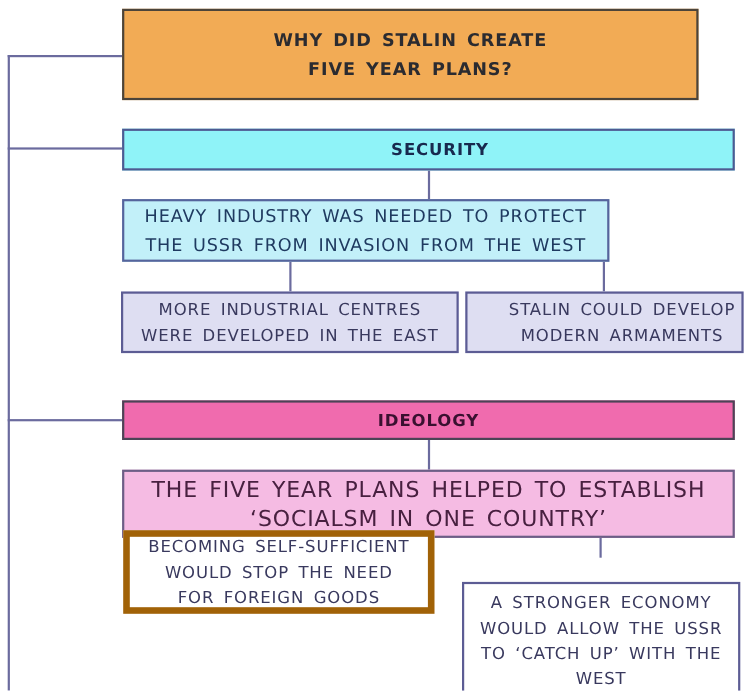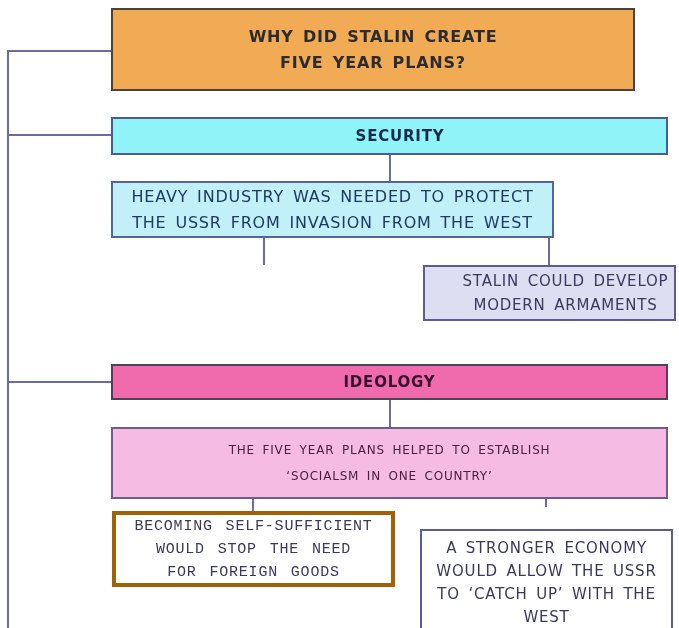--- a/index.html
+++ b/index.html
@@ -28,24 +28,24 @@
   .security{left:111px;top:117px;width:557px;height:38px;border:2px solid #4e5a92;
             font-size:15px;font-weight:700;color:#18294e;padding-left:21px;}
   .heavy{left:111px;top:181px;width:443px;height:57px;border:2px solid #56649c;
             font-size:16px;font-weight:400;line-height:26px;color:#1f3a60;}
   .lav-left{left:110px;top:265px;width:307px;height:56px;border:2px solid #5c5c94;
             font-size:15px;font-weight:400;line-height:24px;color:#39395e;}
   .lav-right{left:423px;top:265px;width:253px;height:56px;border:2px solid #5c5c94;
             font-size:15px;font-weight:400;line-height:24px;color:#39395e;padding-left:32px;}
   .ideology{left:111px;top:364px;width:557px;height:36px;border:2px solid #4c4456;
             font-size:15px;font-weight:700;color:#3a1030;}
-  .pinkbox{left:111px;top:427px;width:557px;height:72px;border:2px solid #6c5e86;
-            font-size:12px;font-weight:400;line-height:26px;color:#482040;}
-  .white-left{left:112px;top:511px;width:283px;height:76px;border:4px solid #a16207;
-            font-size:15px;font-weight:400;line-height:23px;color:#39395e;font-family:Liberation Mono, monospace;}
+  .pinkbox{left:111px;top:427px;width:557px;height:62px;border:2px solid #6c5e86;
+            font-size:20px;font-weight:400;line-height:26px;color:#482040;}
+  .white-left{left:112px;top:482px;width:283px;height:76px;border:6px solid #a16207;
+            font-size:15px;font-weight:400;line-height:23px;color:#39395e;}
   .white-right{left:420px;top:507px;width:253px;height:107px;border:2px solid #5c5c94;
             font-size:15px;font-weight:400;line-height:23px;color:#39395e;}
 
   
   .spine{left:7px;top:50px;height:578px;}
   .branch-question{left:7px;top:50px;width:104px;}
   .branch-security{left:7px;top:134px;width:104px;}
   .branch-ideology{left:7px;top:381px;width:104px;}
   .conn-sec-heavy{left:389px;top:155px;height:26px;}
   .conn-heavy-lav1{left:263px;top:238px;height:27px;}
@@ -71,20 +71,22 @@
   <div class="vline conn-pink-w2"></div>
 
   <div class="box question" style="background-color: rgb(242, 171, 85);">WHY DID STALIN CREATE
 FIVE YEAR PLANS?</div>
 
   <div class="box security" style="background-color: rgb(143, 243, 248);">SECURITY</div>
 
   <div class="box heavy" style="background-color: rgb(194, 240, 249);">HEAVY INDUSTRY WAS NEEDED TO PROTECT
 THE USSR FROM INVASION FROM THE WEST</div>
 
+  <div class="box lav-left" style="background-color: rgb(222, 222, 242);">MORE INDUSTRIAL CENTRES
+WERE DEVELOPED IN THE EAST</div>
 
   <div class="box lav-right" style="background-color: rgb(222, 222, 242);">STALIN COULD DEVELOP
 MODERN ARMAMENTS</div>
 
   <div class="box ideology" style="background-color: rgb(240, 107, 174); text-align: center;">IDEOLOGY</div>
 
   <div class="box pinkbox" style="background-color: rgb(245, 187, 227);">THE FIVE YEAR PLANS HELPED TO ESTABLISH
 ‘SOCIALSM IN ONE COUNTRY’</div>
 
   <div class="box white-left" style="background-color: rgb(255, 255, 255);">BECOMING SELF-SUFFICIENT

